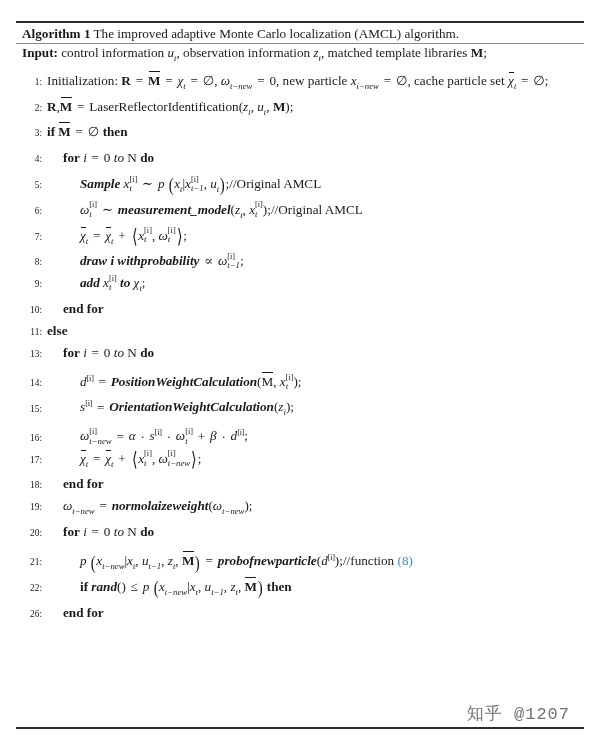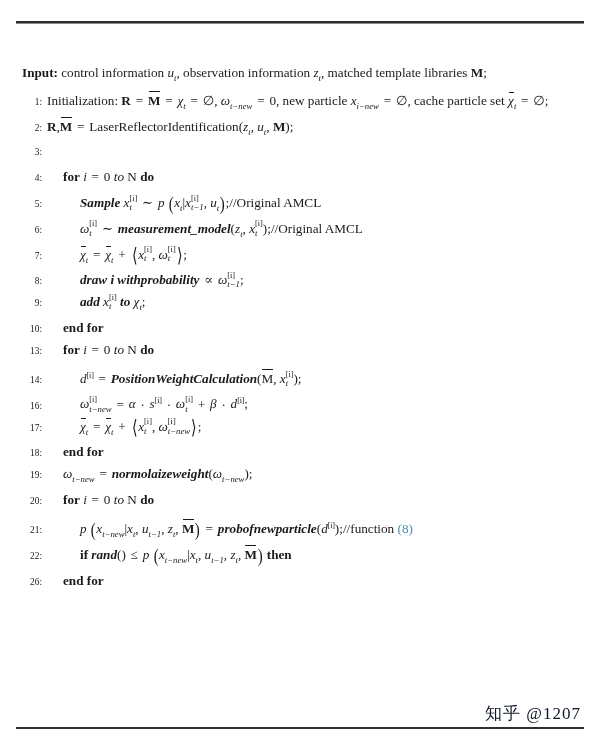--- a/index.html
+++ b/index.html
@@ -45,21 +45,20 @@
     padding: 2px 0 1px 6px;
     white-space: nowrap;
   }
   .caption b { font-weight: bold; }
 
   .io-line {
     font-size: 13.2px;
     line-height: 18.5px;
     padding-left: 6px;
     white-space: nowrap;
-    margin-top: 40px;
   }
   .io-line .kw { font-weight: bold; }
 
   .body-lines {
     padding-top: 2px;
   }
 
   .alg-row {
     display: flex;
     align-items: baseline;
@@ -146,42 +145,46 @@
   .bigang {
     font-size: 1.5em;
     font-style: normal;
     display: inline-block;
     transform: scaleX(0.72);
     vertical-align: -0.18em;
   }
 
   #watermark {
     position: absolute;
-    right: 19px;
+    right: 30px;
     top: 702px;
     font-size: 17px;
     letter-spacing: 1px;
-    color: #0f172a;
-    font-family: Liberation Serif, serif;
+    color: #737373;
+    font-family: Liberation Mono, monospace;
     user-select: none;
   }
   #bottom-rule-wrap {
     position: absolute;
     left: 16px;
     top: 727px;
     width: 568px;
   }
 </style>
 </head>
 <body>
 
 <div id="algorithm-block">
 
   <div class="rule-thick"></div>
 
+  <div class="caption">
+    <b>Algorithm 1</b>
+    <span>The improved adaptive Monte Carlo localization (AMCL) algorithm.</span>
+  </div>
 
   <div class="rule-thin"></div>
 
   <div class="io-line">
     <span class="kw">Input:</span>
     <span>control information <i class="mi">u</i><sub class="sb">t</sub>, observation information <i class="mi">z</i><sub class="sb">t</sub>, matched template libraries <span class="mb">M</span>;</span>
   </div>
 
 
   <div class="body-lines">
@@ -191,20 +194,21 @@
       <span class="code ind0">Initialization: <span class="mb">R</span> <span class="op">=</span> <span class="ovl mb">M</span> <span class="op">=</span> <i class="mi">χ</i><sub class="sb">t</sub> <span class="op">=</span> ∅, <i class="mi">ω</i><sub class="sb">t−new</sub> <span class="op">=</span> 0, new particle <i class="mi">x</i><sub class="sb">i−new</sub> <span class="op">=</span> ∅, cache particle set <span class="ovl-w"><i class="mi">χ</i></span><sub class="sb">t</sub> <span class="op">=</span> ∅;</span>
     </div>
 
     <div class="alg-row gap-tiny">
       <span class="ln">2:</span>
       <span class="code ind0"><span class="mb">R</span>,<span class="ovl mb">M</span> <span class="op">=</span> <span class="rm">LaserReflectorIdentification</span>(<i class="mi">z</i><sub class="sb">t</sub>, <i class="mi">u</i><sub class="sb">t</sub>, <span class="mb">M</span>);</span>
     </div>
 
     <div class="alg-row gap-tiny">
       <span class="ln">3:</span>
+      <span class="code ind0"><span class="mb">if</span> <span class="ovl mb">M</span> <span class="op">=</span> ∅ <span class="mb">then</span></span>
     </div>
 
     <div class="alg-row gap-before">
       <span class="ln">4:</span>
       <span class="code ind1"><span class="mb">for</span> <i class="mi">i</i> <span class="op">=</span> 0 <i class="mi">to</i> <span class="rm">N</span> <span class="mb">do</span></span>
     </div>
 
     <div class="alg-row gap-before">
       <span class="ln">5:</span>
       <span class="code ind2"><i class="fn">Sample</i> <i class="mi">x</i><span class="sups"><span class="up">[i]</span><span class="dn">t</span></span> <span class="op">∼</span> <i class="mi">p</i> <span class="bigp">(</span><i class="mi">x</i><sub class="sb">t</sub>|<i class="mi">x</i><span class="sups"><span class="up">[i]</span><span class="dn">t−1</span></span>, <i class="mi">u</i><sub class="sb">t</sub><span class="bigp">)</span>;<span class="rm">//Original AMCL</span></span>
@@ -228,32 +232,40 @@
     <div class="alg-row gap-tiny">
       <span class="ln">9:</span>
       <span class="code ind2"><i class="fn">add</i> <i class="mi">x</i><span class="sups"><span class="up">[i]</span><span class="dn">t</span></span> <i class="fn">to</i> <i class="mi">χ</i><sub class="sb">t</sub>;</span>
     </div>
 
     <div class="alg-row gap-tiny">
       <span class="ln">10:</span>
       <span class="code ind1"><span class="mb">end for</span></span>
     </div>
 
+    <div class="alg-row gap-tiny">
+      <span class="ln">11:</span>
+      <span class="code ind0"><span class="mb">else</span></span>
+    </div>
 
 
     <div class="alg-row gap-tiny">
       <span class="ln">13:</span>
       <span class="code ind1"><span class="mb">for</span> <i class="mi">i</i> <span class="op">=</span> 0 <i class="mi">to</i> <span class="rm">N</span> <span class="mb">do</span></span>
     </div>
 
     <div class="alg-row gap-before">
       <span class="ln">14:</span>
       <span class="code ind2"><i class="mi">d</i><sup class="idx">[i]</sup> <span class="op">=</span> <i class="fn">PositionWeightCalculation</i>(<span class="ovl rm">M</span>, <i class="mi">x</i><span class="sups"><span class="up">[i]</span><span class="dn">t</span></span>);</span>
     </div>
 
+    <div class="alg-row gap-tiny">
+      <span class="ln">15:</span>
+      <span class="code ind2"><i class="mi">s</i><sup class="idx">[i]</sup> <span class="op">=</span> <i class="fn">OrientationWeightCalculation</i>(<i class="mi">z</i><sub class="sb">i</sub>);</span>
+    </div>
 
     <div class="alg-row gap-tiny">
       <span class="ln">16:</span>
       <span class="code ind2"><i class="mi">ω</i><span class="sups"><span class="up">[i]</span><span class="dn">t−new</span></span> <span class="op">=</span> <i class="mi">α</i> <span class="op">·</span> <i class="mi">s</i><sup class="idx">[i]</sup> <span class="op">·</span> <i class="mi">ω</i><span class="sups"><span class="up">[i]</span><span class="dn">t</span></span> <span class="op">+</span> <i class="mi">β</i> <span class="op">·</span> <i class="mi">d</i><sup class="idx">[i]</sup>;</span>
     </div>
 
     <div class="alg-row gap-tiny">
       <span class="ln">17:</span>
       <span class="code ind2"><span class="ovl-w"><i class="mi">χ</i></span><sub class="sb">t</sub> <span class="op">=</span> <span class="ovl-w"><i class="mi">χ</i></span><sub class="sb">t</sub> <span class="op">+</span> <span class="bigang">⟨</span><i class="mi">x</i><span class="sups"><span class="up">[i]</span><span class="dn">t</span></span>, <i class="mi">ω</i><span class="sups"><span class="up">[i]</span><span class="dn">t−new</span></span><span class="bigang">⟩</span>;</span>
     </div>

